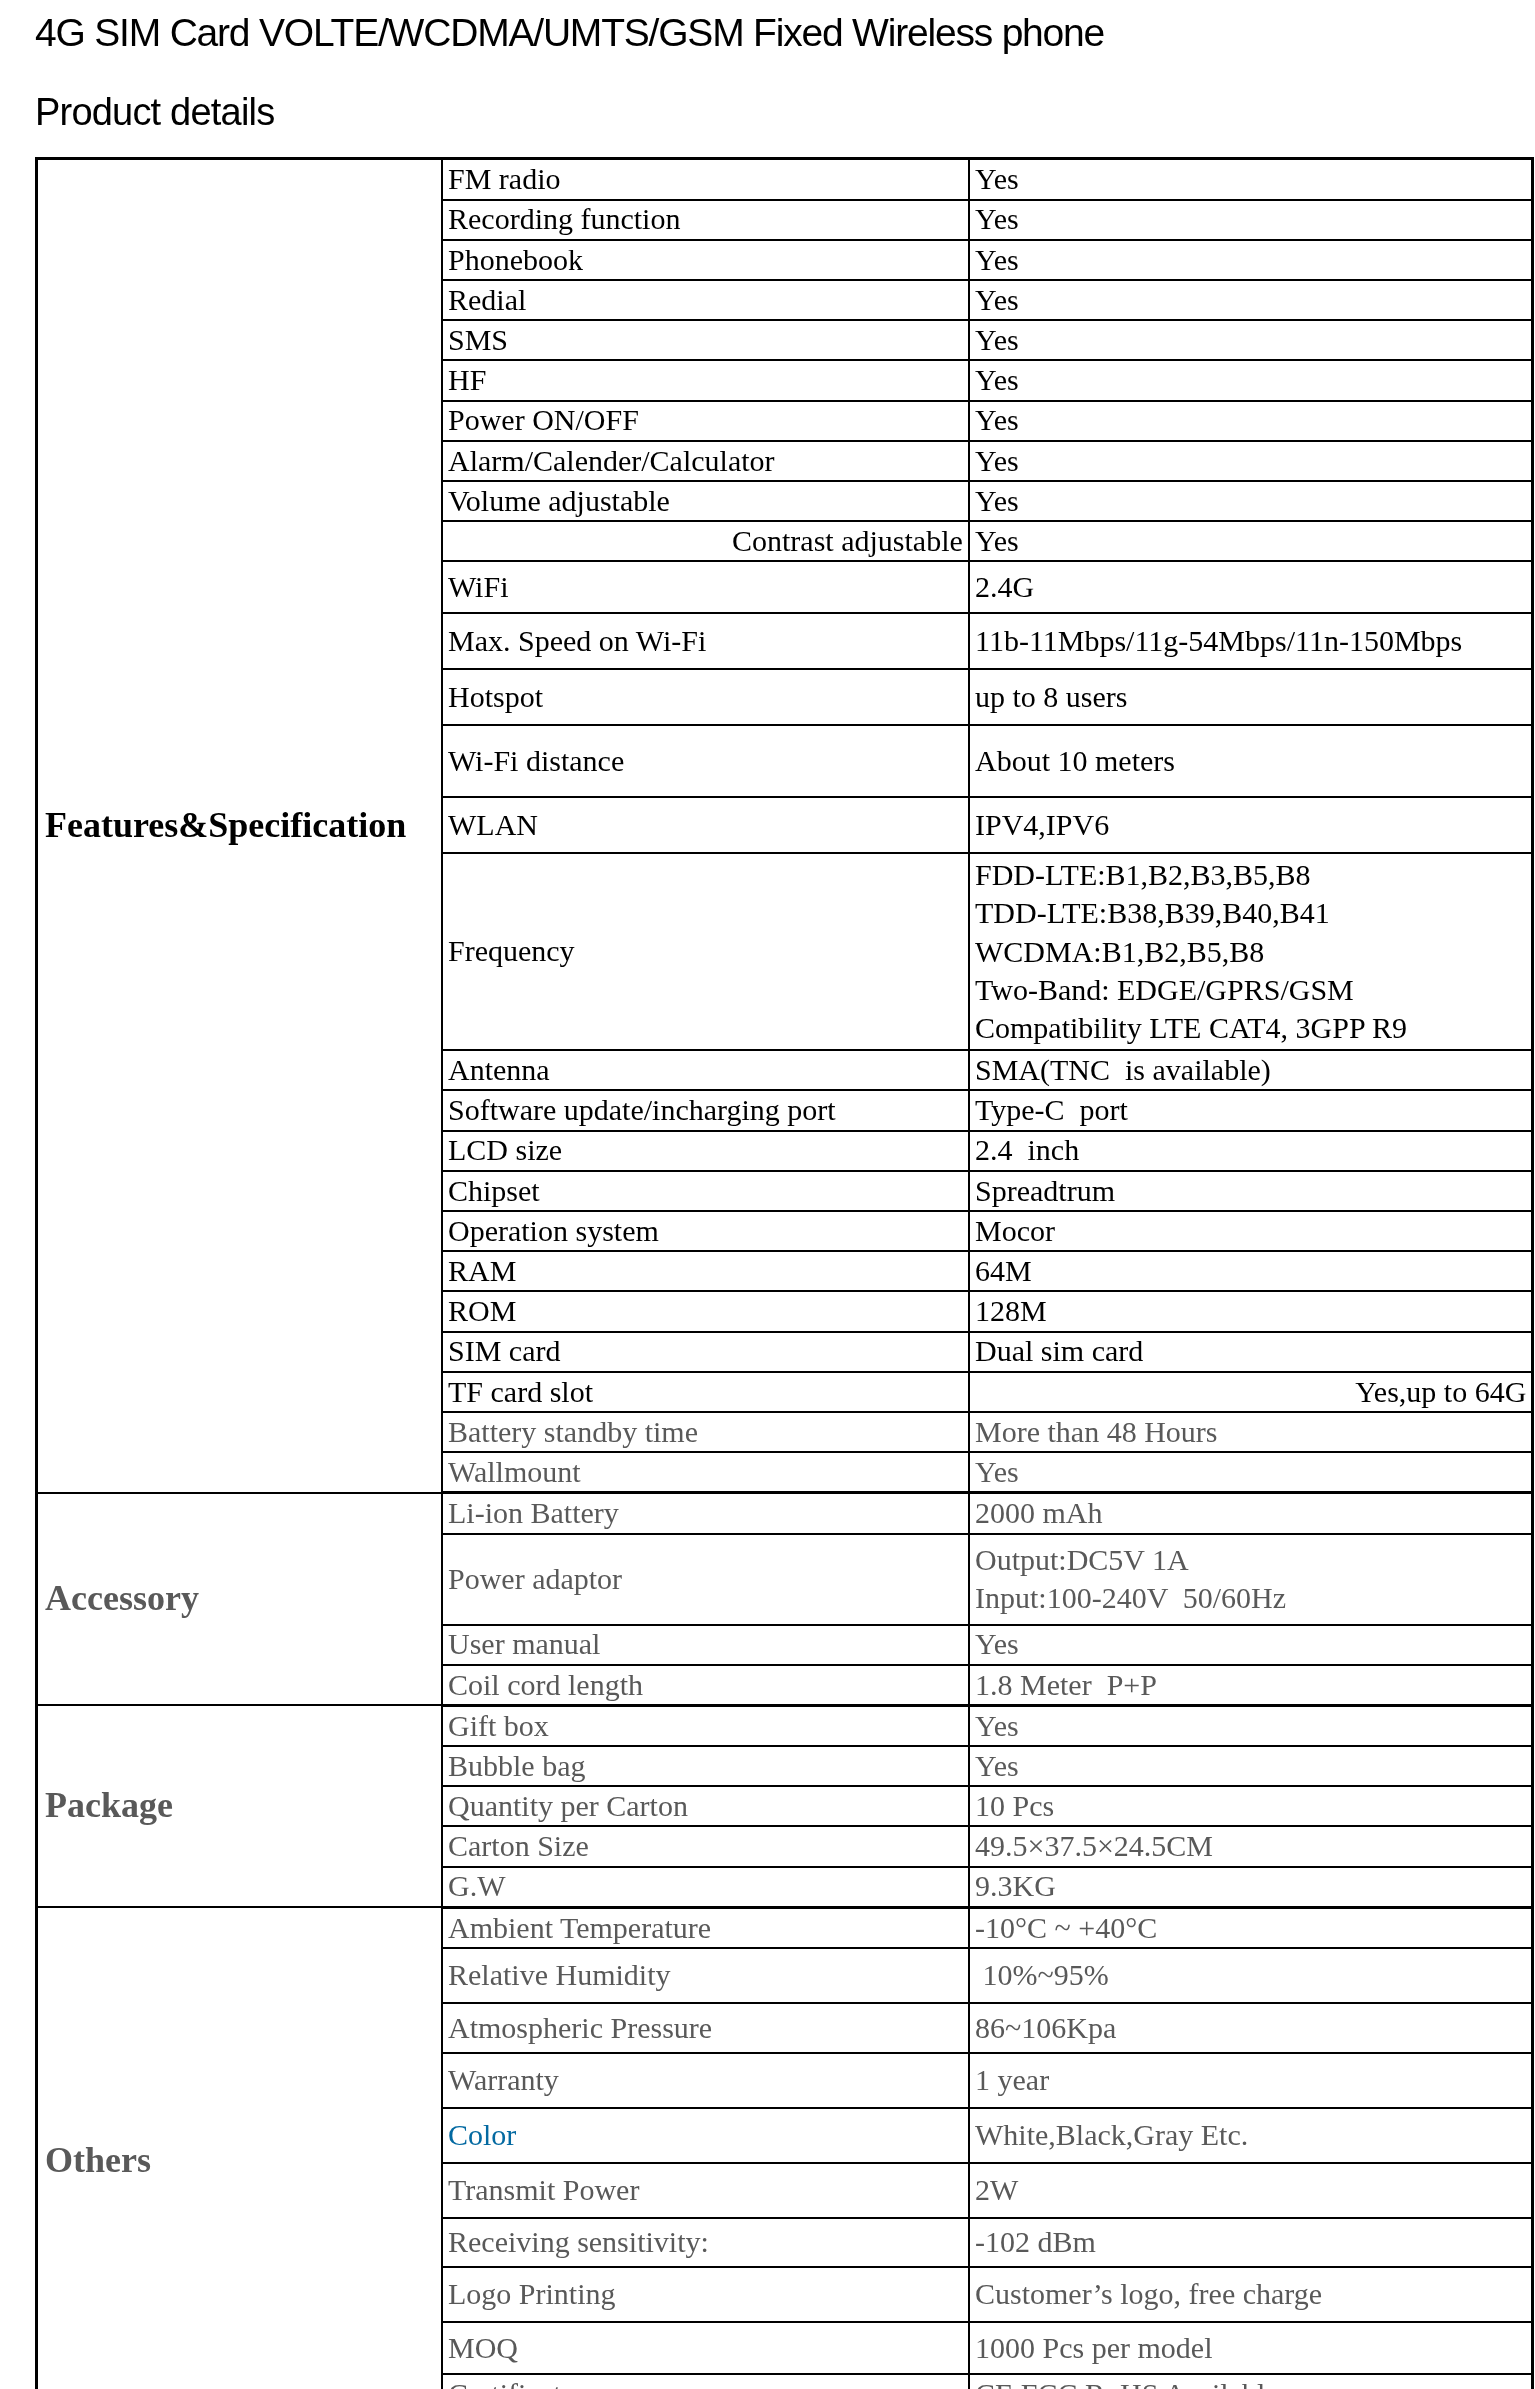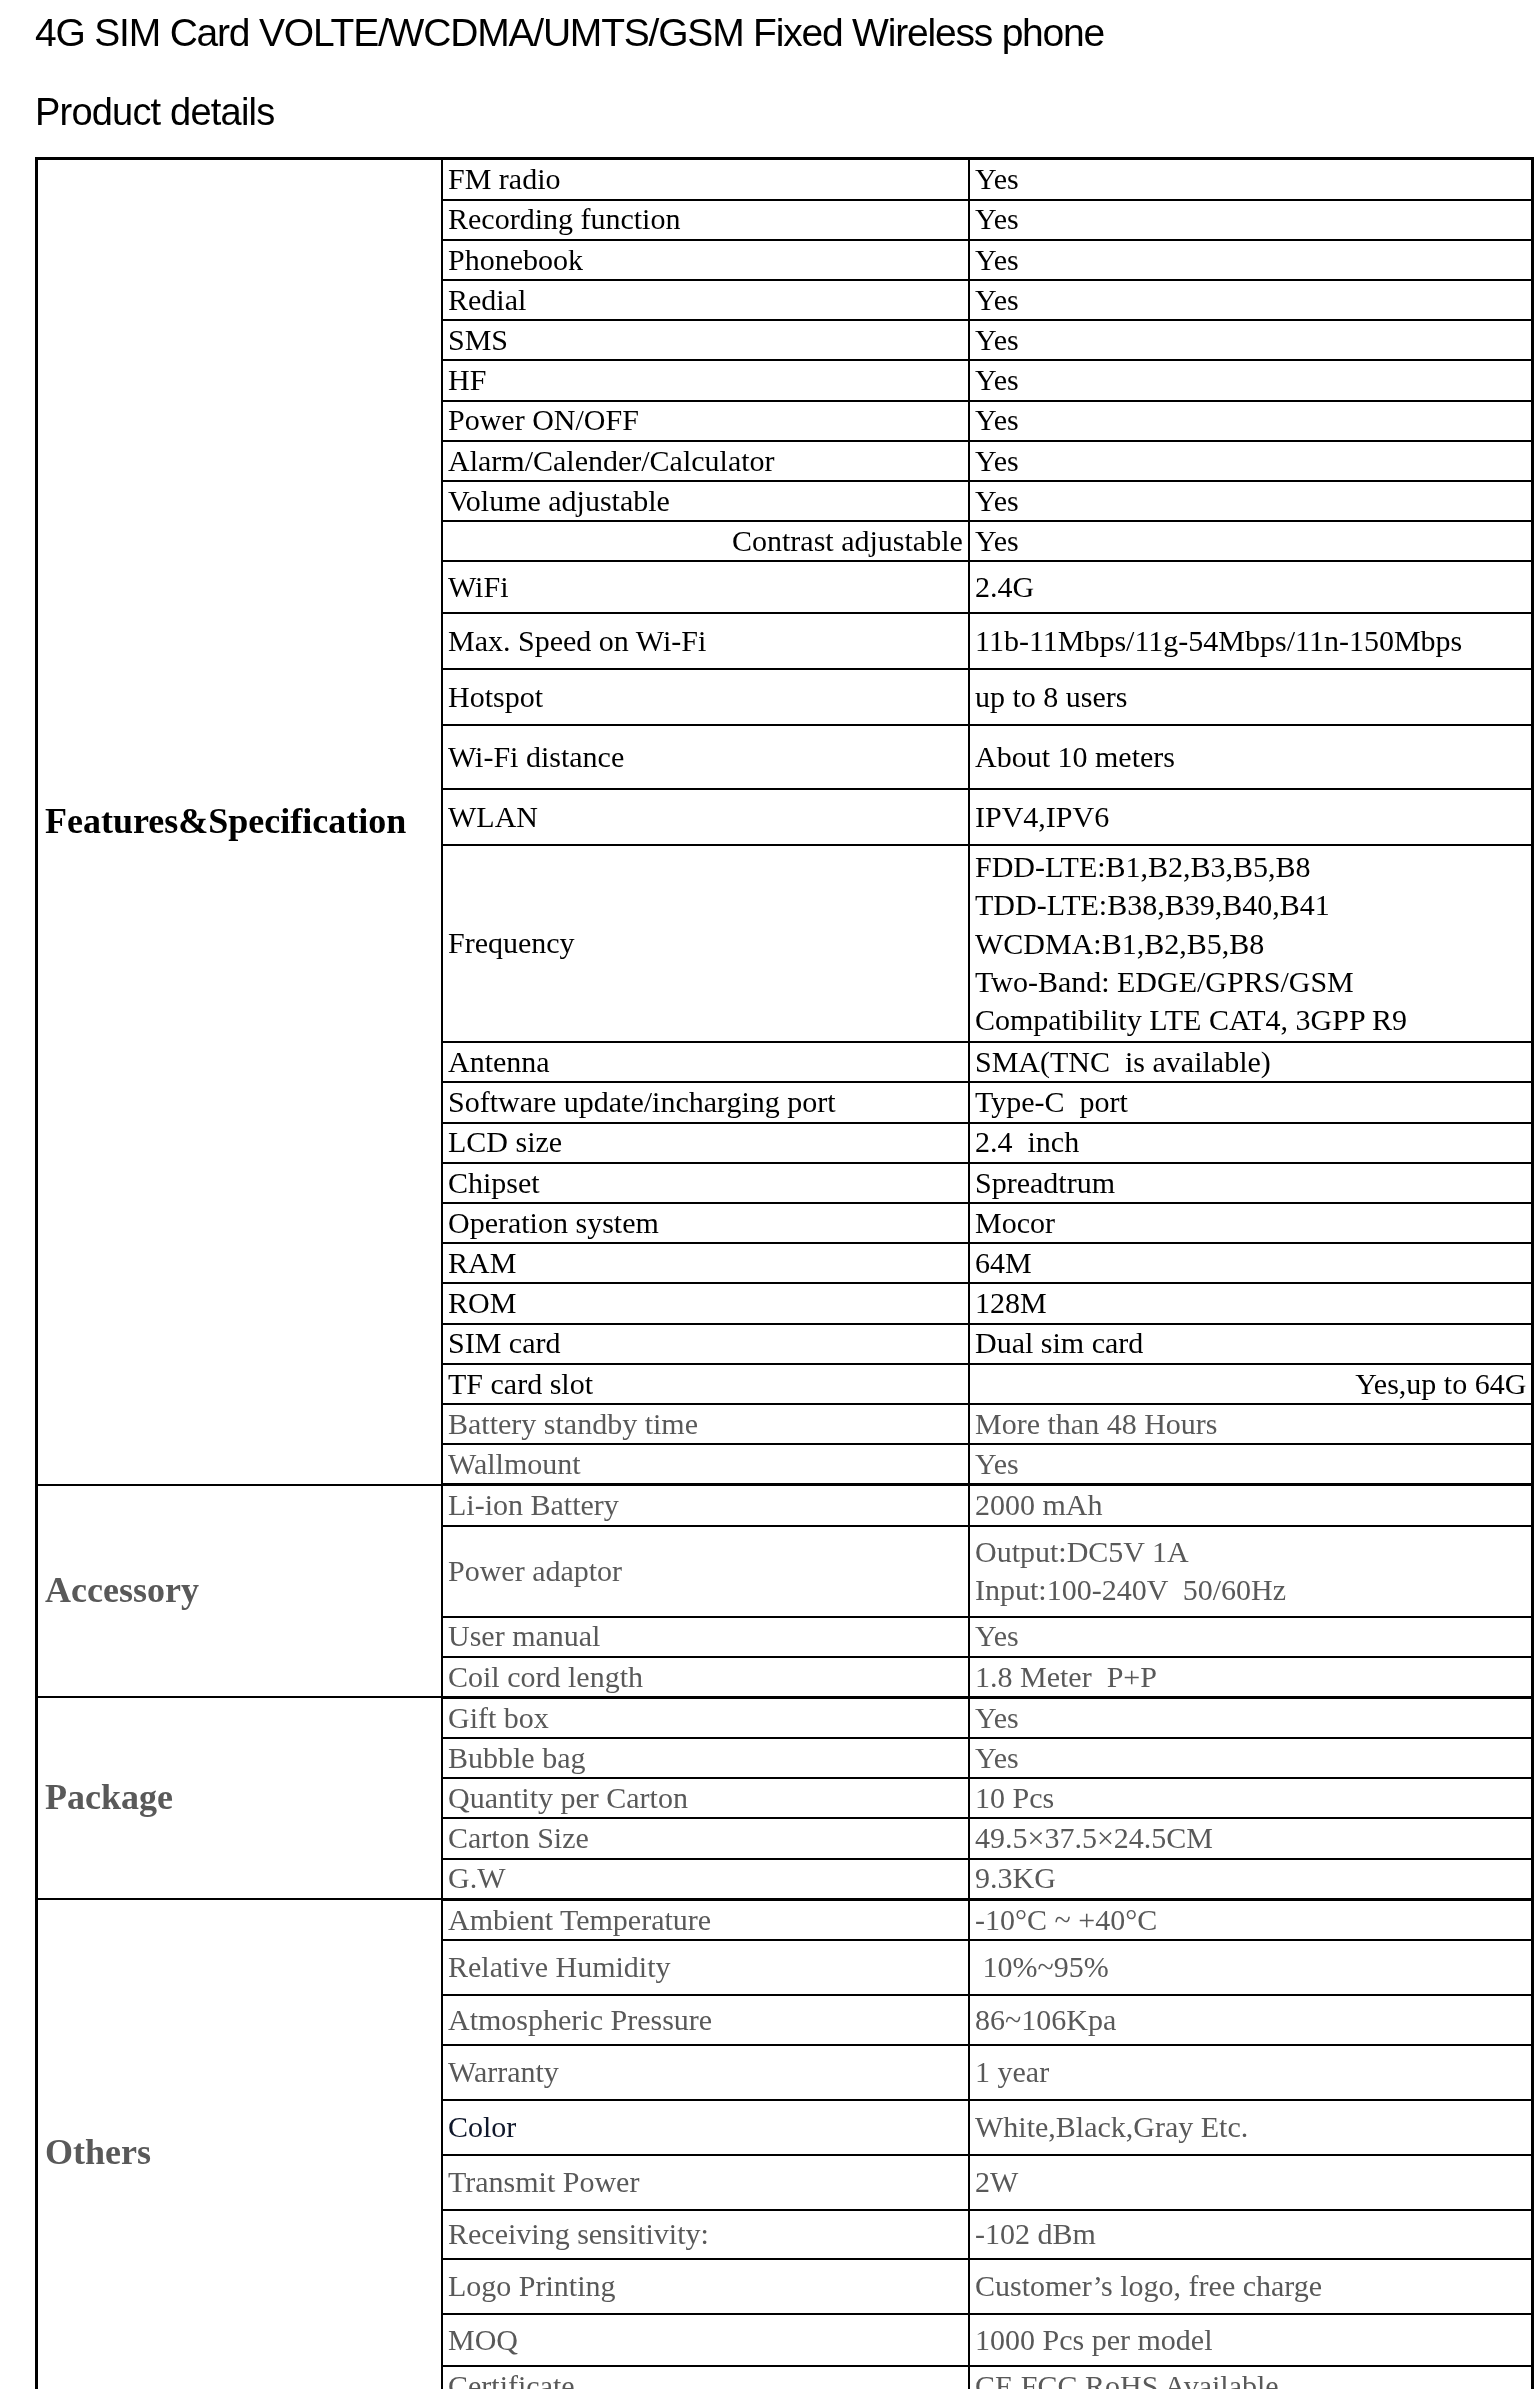--- a/index.html
+++ b/index.html
@@ -103,21 +103,21 @@
         <td class="val" style="color: rgb(0, 0, 0);">2.4G</td>
       </tr>
       <tr style="height: 56px;">
         <td class="name" style="color: rgb(0, 0, 0);">Max. Speed on Wi-Fi</td>
         <td class="val" style="color: rgb(0, 0, 0);">11b-11Mbps/11g-54Mbps/11n-150Mbps</td>
       </tr>
       <tr style="height: 56px;">
         <td class="name" style="color: rgb(0, 0, 0);">Hotspot</td>
         <td class="val" style="color: rgb(0, 0, 0);">up to 8 users</td>
       </tr>
-      <tr style="height: 64px;">
+      <tr style="height: 72px;">
         <td class="name" style="color: rgb(0, 0, 0);">Wi-Fi distance</td>
         <td class="val" style="color: rgb(0, 0, 0);">About 10 meters</td>
       </tr>
       <tr style="height: 56px;">
         <td class="name" style="color: rgb(0, 0, 0);">WLAN</td>
         <td class="val" style="color: rgb(0, 0, 0);">IPV4,IPV6</td>
       </tr>
       <tr style="height: 197px;">
         <td class="name" style="color: rgb(0, 0, 0);">Frequency</td>
         <td class="val" style="color: rgb(0, 0, 0);"><div>FDD-LTE:B1,B2,B3,B5,B8</div><div>TDD-LTE:B38,B39,B40,B41</div><div>WCDMA:B1,B2,B5,B8</div><div>Two-Band: EDGE/GPRS/GSM</div><div>Compatibility LTE CAT4, 3GPP R9</div></td>
@@ -215,21 +215,21 @@
       </tr>
       <tr style="height: 50px;">
         <td class="name" style="color: rgb(89, 89, 89);">Atmospheric Pressure</td>
         <td class="val" style="color: rgb(89, 89, 89); margin-top: 10px;">86~106Kpa</td>
       </tr>
       <tr style="height: 55px;">
         <td class="name" style="color: rgb(89, 89, 89);">Warranty</td>
         <td class="val" style="color: rgb(89, 89, 89);">1 year</td>
       </tr>
       <tr style="height: 55px;">
-        <td class="name" style="color: #0f172a; margin-left: 12px;">Color</td>
+        <td class="name" style="color: #0369a1; margin-left: 12px;">Color</td>
         <td class="val" style="color: rgb(89, 89, 89);">White,Black,Gray Etc.</td>
       </tr>
       <tr style="height: 55px;">
         <td class="name" style="color: rgb(89, 89, 89);">Transmit Power</td>
         <td class="val" style="color: rgb(89, 89, 89);">2W</td>
       </tr>
       <tr style="height: 49px;">
         <td class="name" style="color: rgb(89, 89, 89);">Receiving sensitivity:</td>
         <td class="val" style="color: rgb(89, 89, 89);">-102 dBm</td>
       </tr>

